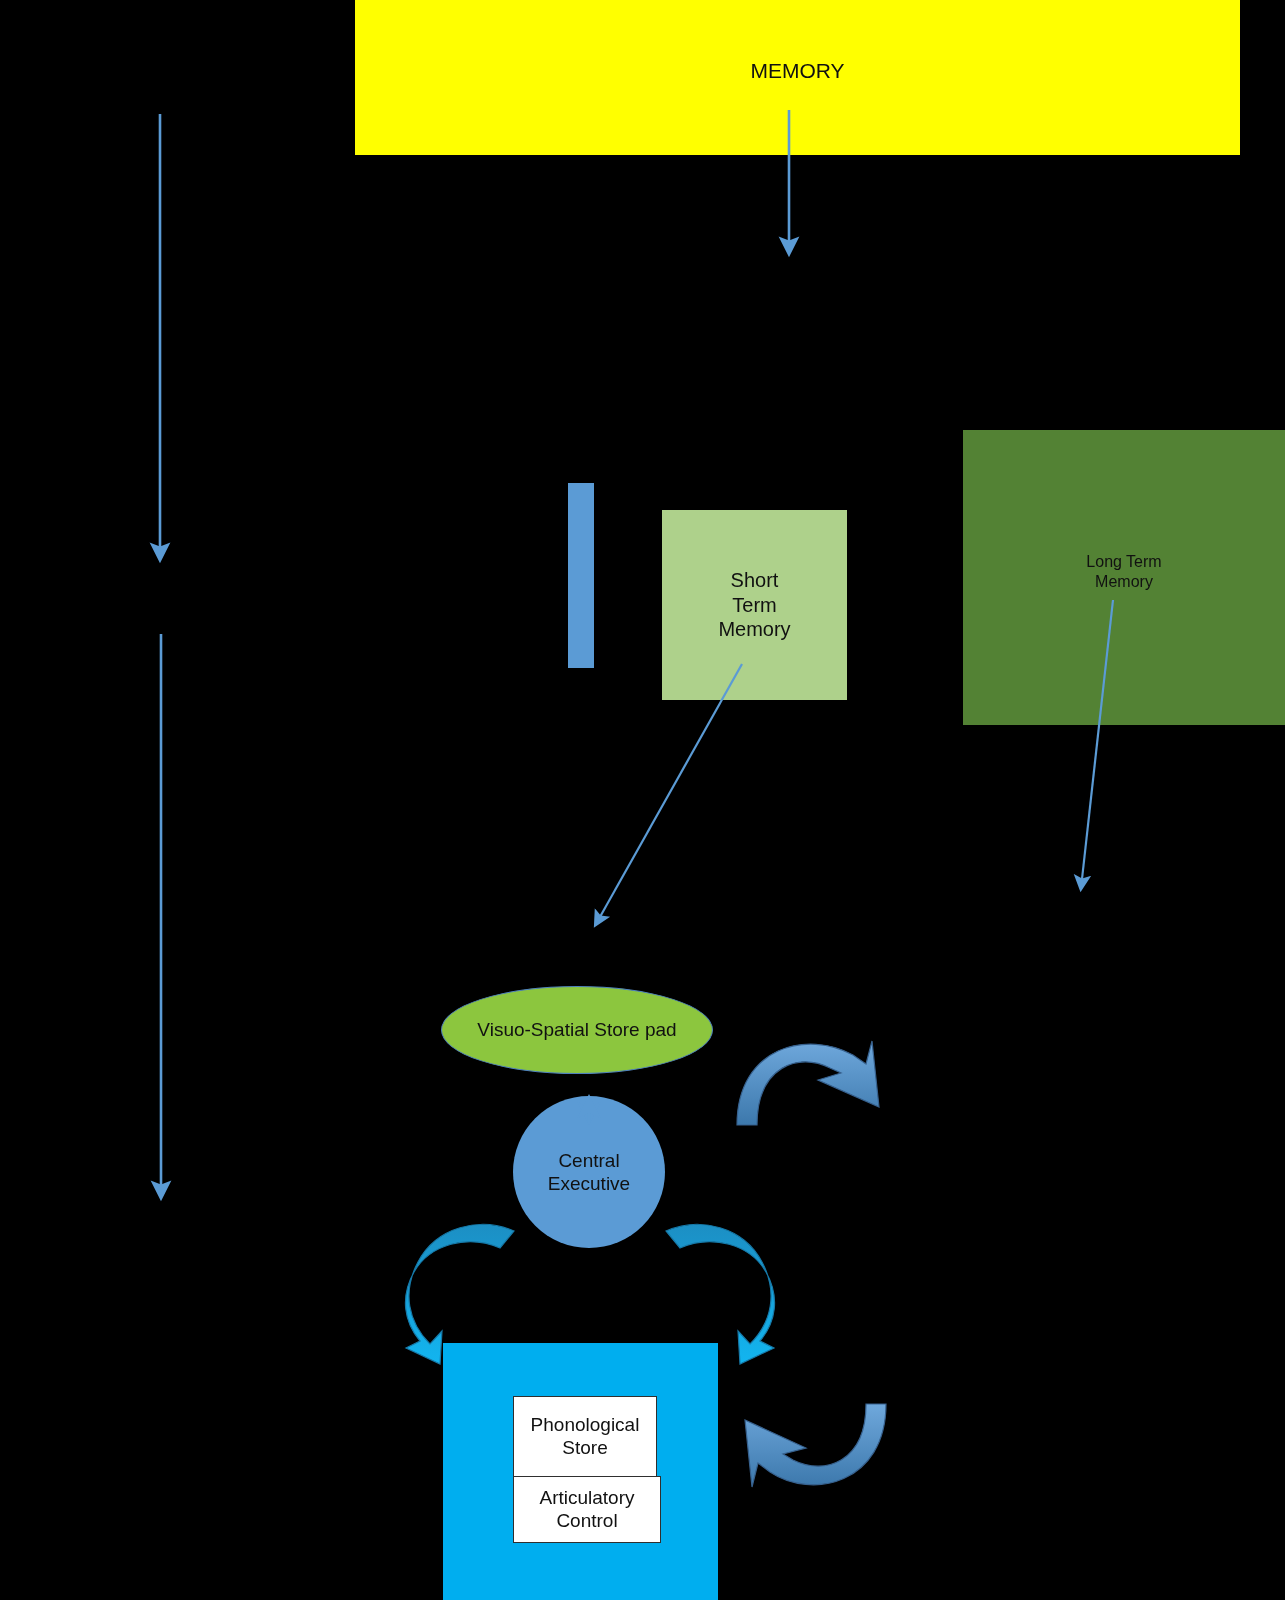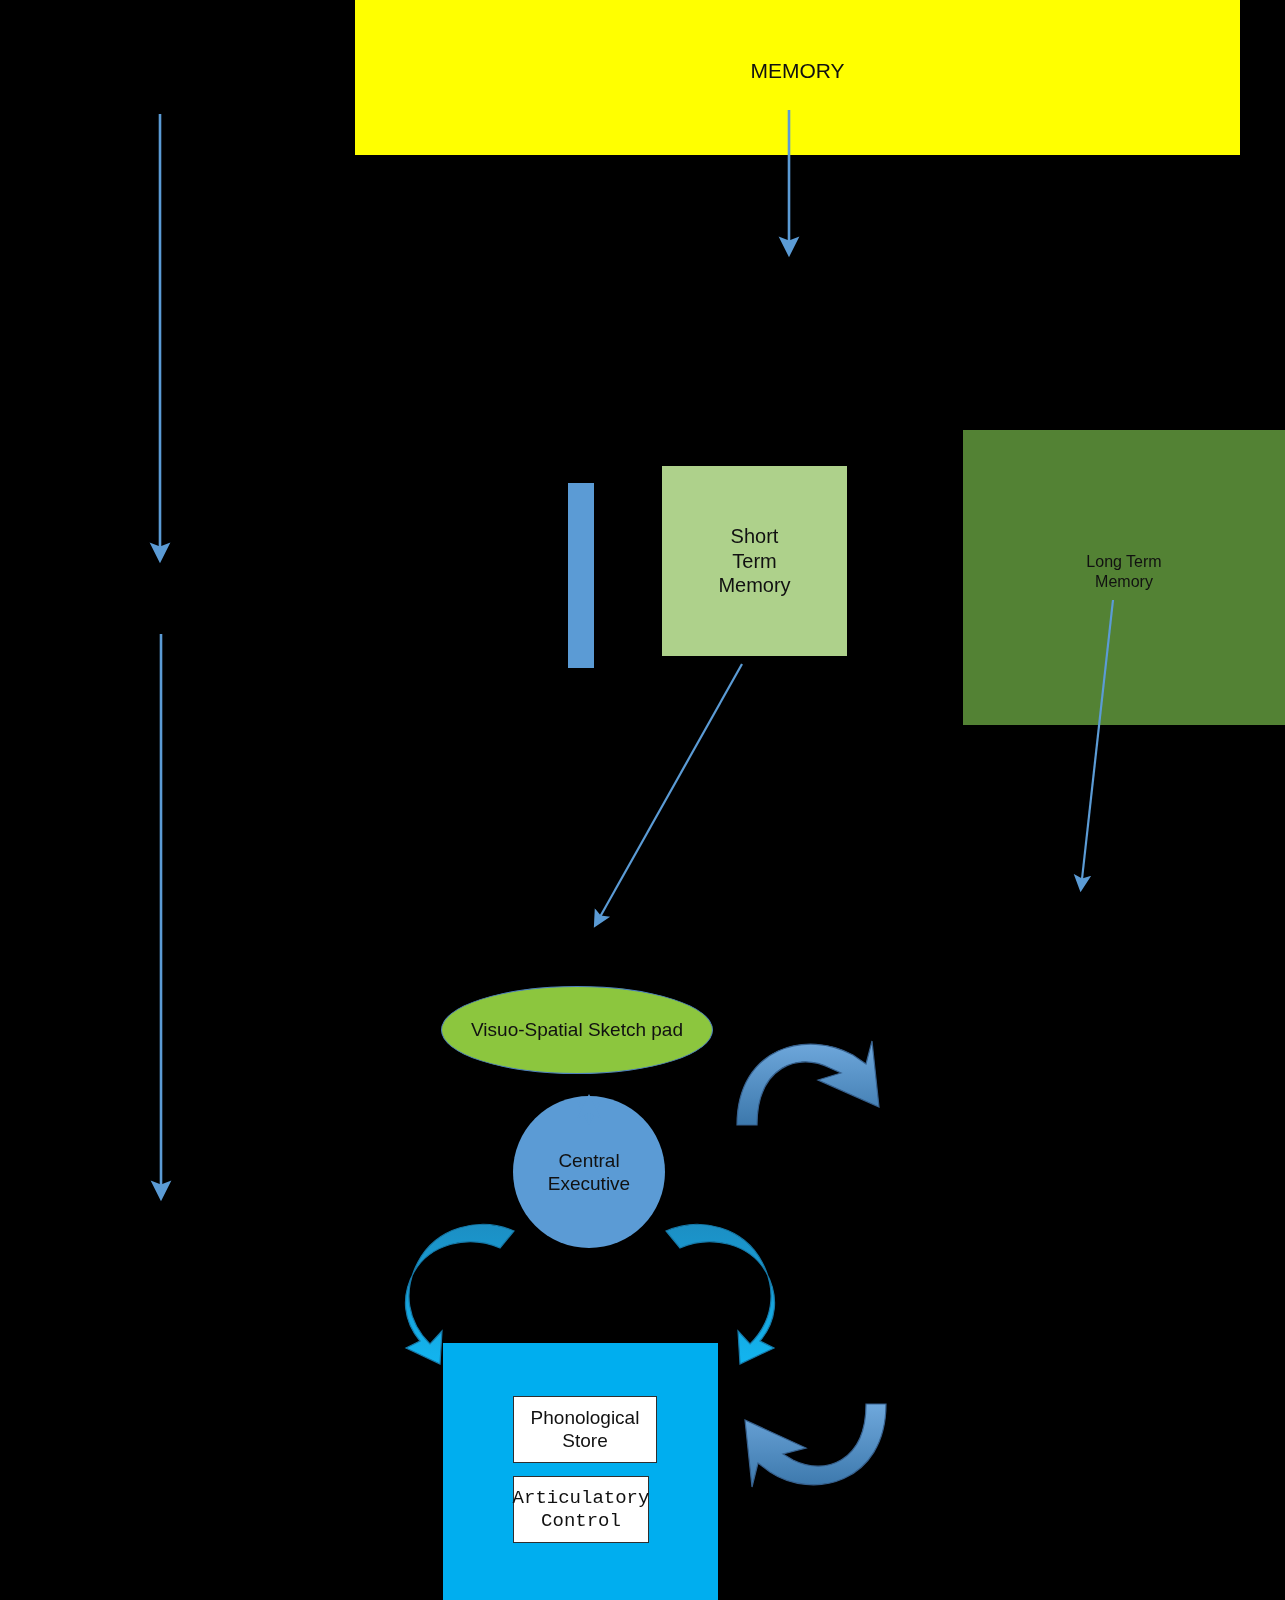--- a/index.html
+++ b/index.html
@@ -37,21 +37,21 @@
     height: 155px;
     background: #FFFF00;
     font-size: 21px;
     align-items: flex-start;
     padding-top: 58px;
   }
 
   
   #stm-box {
     left: 662px;
-    top: 466px;
+    top: 510px;
     width: 185px;
     height: 190px;
     background: #AED18B;
     font-size: 20px;
   }
 
   
   #ltm-box {
     left: 963px;
     top: 430px;
@@ -115,28 +115,27 @@
     text-align: center;
     font-size: 19px;
     color: #111111;
     line-height: 1.2;
     white-space: pre-line;
   }
   #phonological-store {
     left: 70px;
     top: 53px;
     width: 144px;
-    height: 67px;
+    height: 81px;
   }
   #articulatory-control {
     left: 70px;
     top: 133px;
-    width: 136px;
+    width: 148px;
     height: 67px;
-    font-family: Liberation Mono, monospace;
   }
 
   svg.overlay {
     position: absolute;
     left: 0;
     top: 0;
     width: 1285px;
     height: 1600px;
     pointer-events: none;
   }
@@ -150,21 +149,21 @@
 
   <div class="node" id="stm-box">Short
 Term
 Memory</div>
 
   <div class="node" id="ltm-box">Long Term
 Memory</div>
 
   <div class="node" id="blue-bar"></div>
 
-  <div class="node" id="vss-ellipse">Visuo-Spatial Sketch pad</div>
+  <div class="node" id="vss-ellipse">Visuo-Spatial Store pad</div>
 
   <div class="node" id="central-executive">Central
 Executive</div>
 
   <div class="node" id="phono-loop">
     <div class="inner-box" id="phonological-store">Phonological
 Store</div>
     <div class="inner-box" id="articulatory-control">Articulatory
 Control</div>
   </div>

